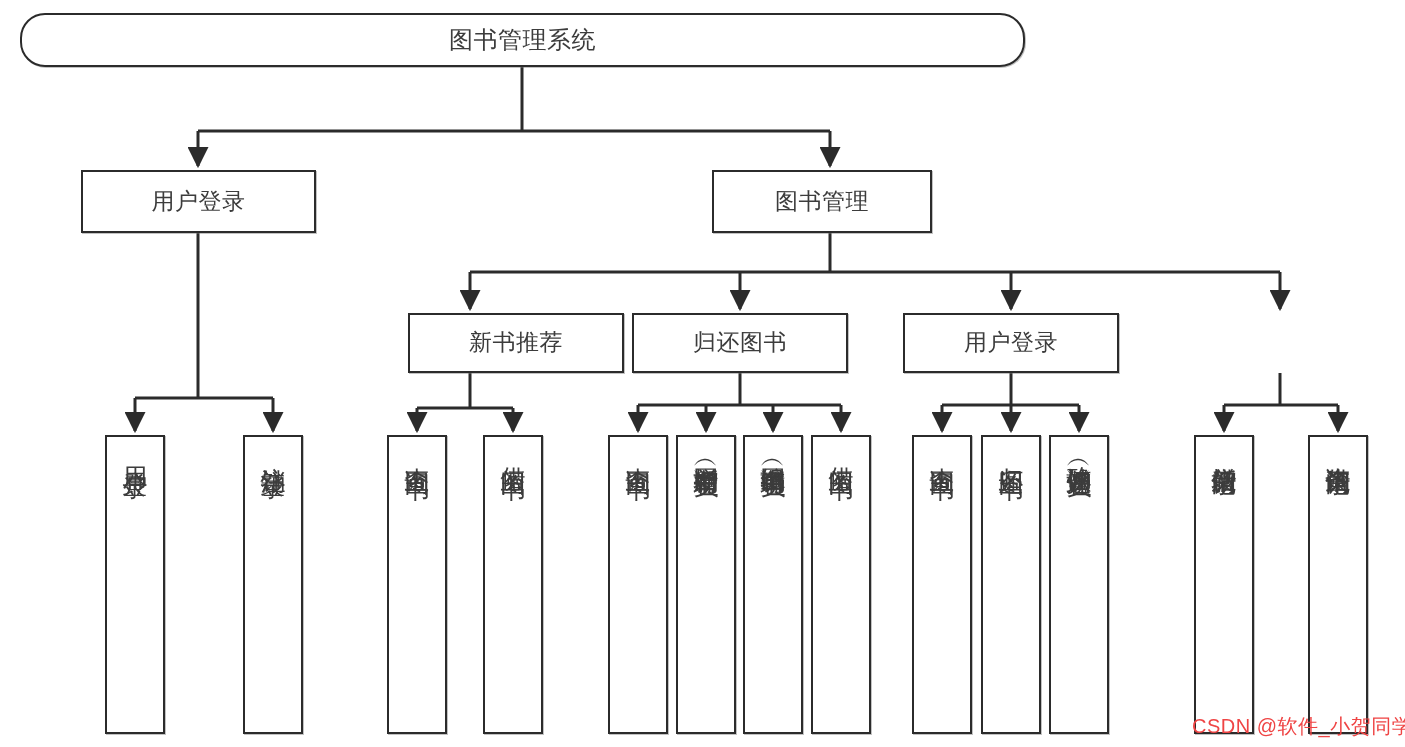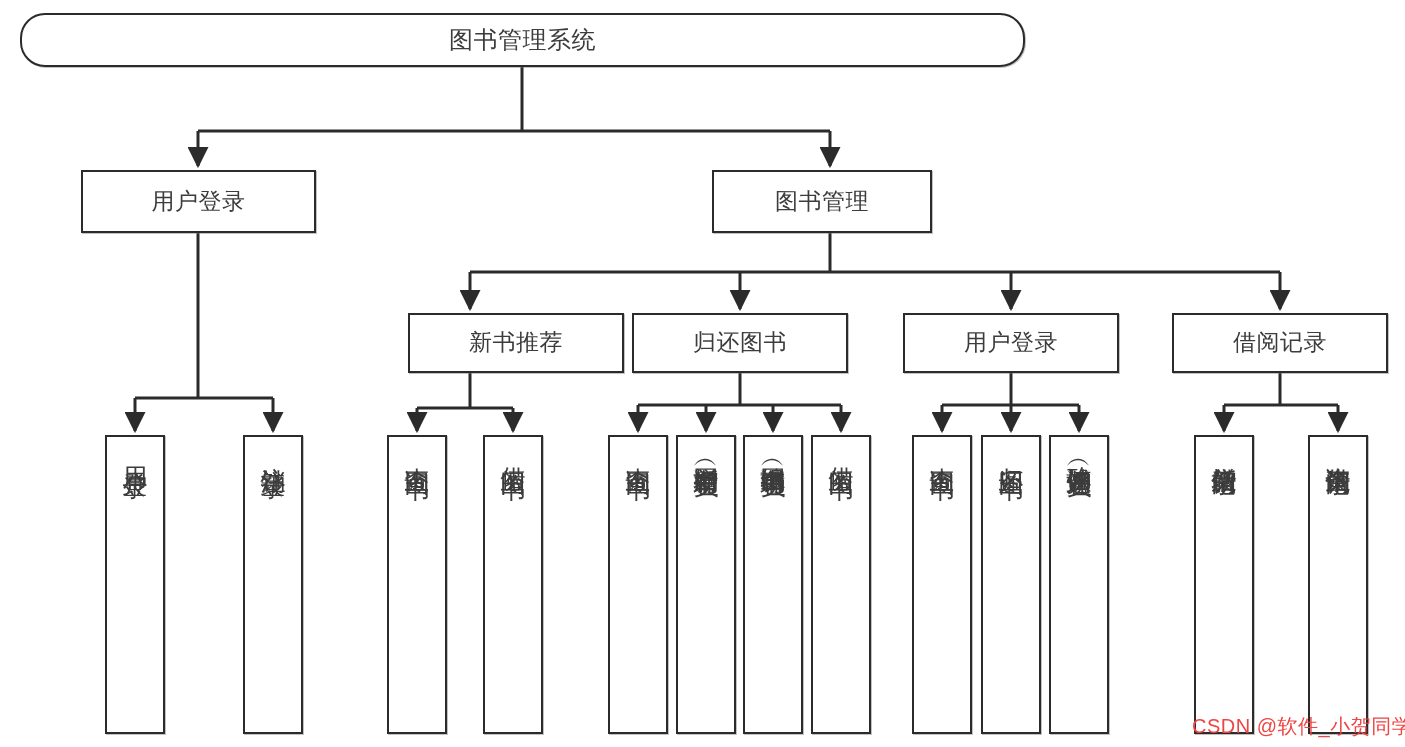--- a/index.html
+++ b/index.html
@@ -148,23 +148,20 @@
 
   <div class="node horiz" style="left:362px; top:313px; width:216px; height:60px;margin-left:46px;">
     <span class="node-label">新书推荐</span>
   </div>
   <div class="node horiz" style="left:632px; top:313px; width:216px; height:60px;">
     <span class="node-label">归还图书</span>
   </div>
   <div class="node horiz" style="left:903px; top:313px; width:216px; height:60px;">
     <span class="node-label">用户登录</span>
   </div>
-  <div class="node horiz" style="left:1172px; top:313px; width:216px; height:60px;">
-    <span class="node-label">借阅记录</span>
-  </div>
 
   <div class="node vert" style="left:105px; top:435px; width:60px; height:299px;">
     <span class="node-label">用户登录</span>
   </div>
   <div class="node vert" style="left:243px; top:435px; width:60px; height:299px;">
     <span class="node-label">注销登录</span>
   </div>
 
   <div class="node vert" style="left:387px; top:435px; width:60px; height:299px;">
     <span class="node-label">查询图书</span>

